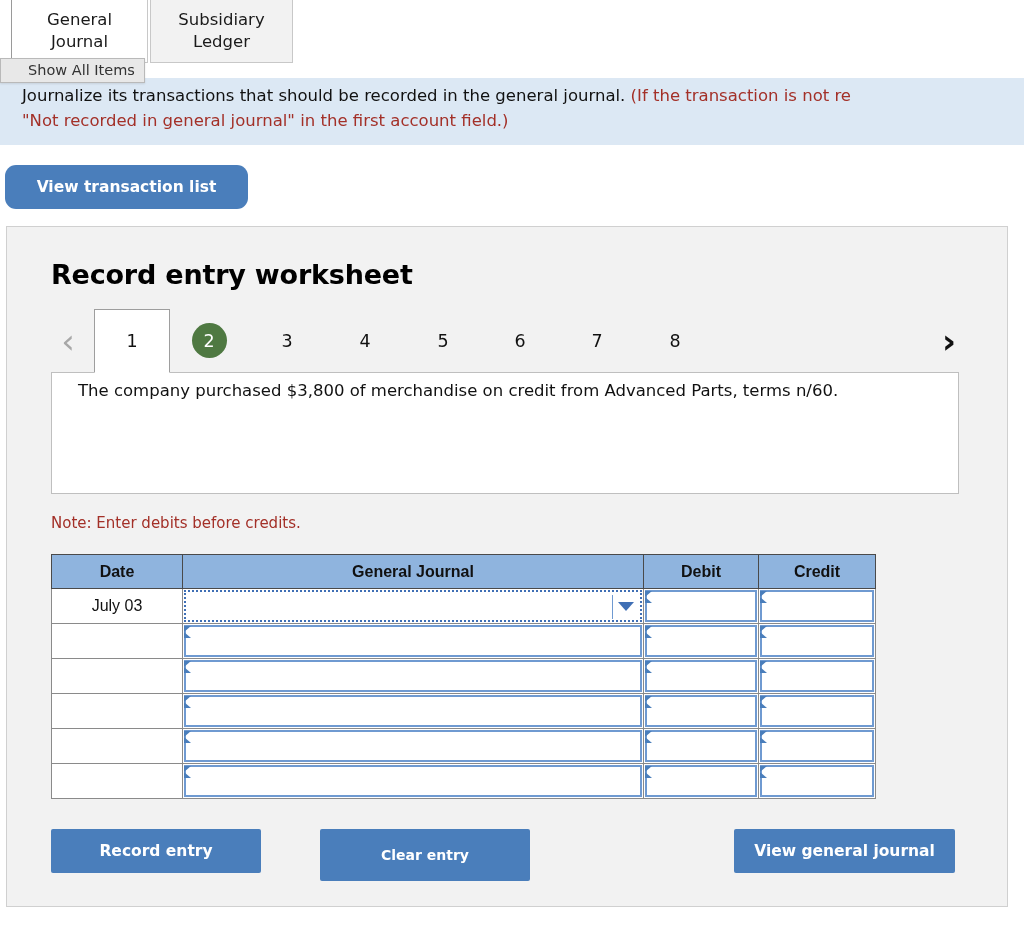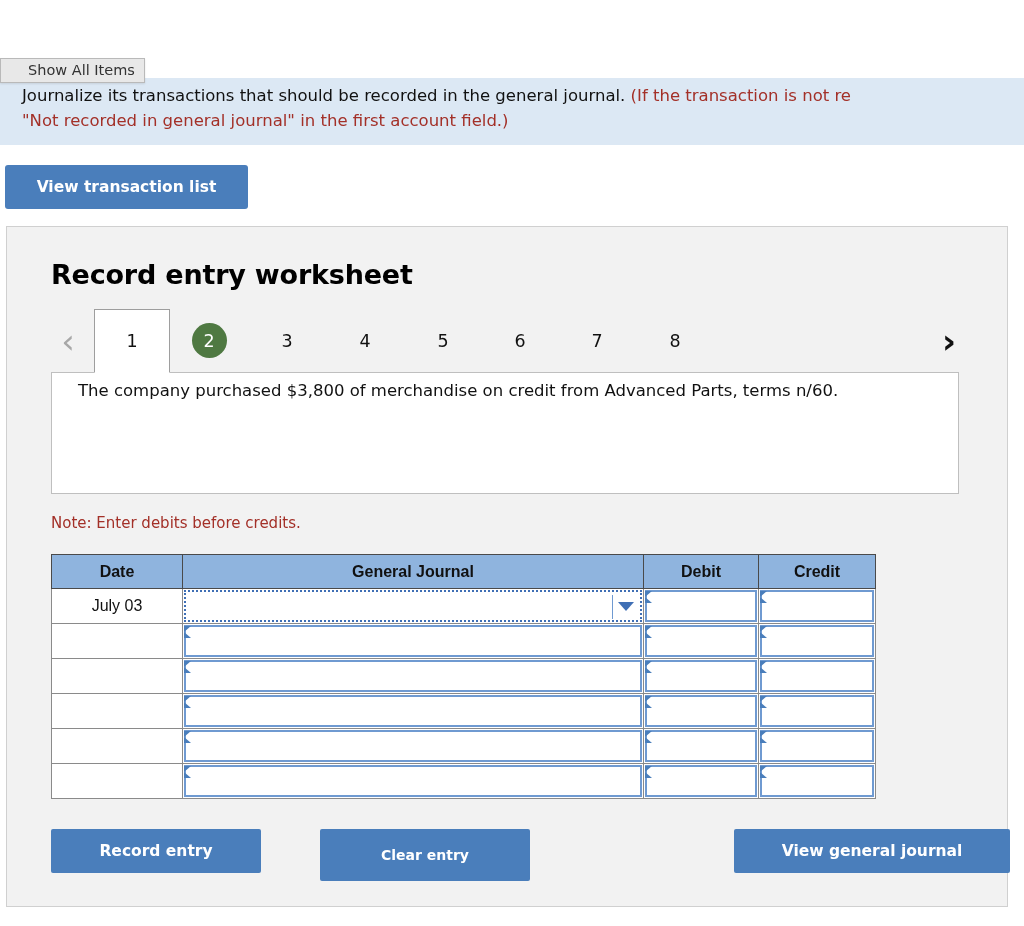--- a/index.html
+++ b/index.html
@@ -60,21 +60,21 @@
     white-space: nowrap;
     overflow: hidden;
   }
   .banner .red { color: #a33028; }
 
   
   .btn {
     background: #4a7ebb;
     color: #ffffff;
     border: none;
-    border-radius: 3px;
+    border-radius: 11px;
     font-family: "DejaVu Sans", "Liberation Sans", sans-serif;
     font-weight: bold;
     cursor: pointer;
     display: flex; align-items: center; justify-content: center;
     text-align: center;
   }
   #view-transaction-list {
     position: absolute; left: 5px; top: 165px;
     width: 243px; height: 44px;
     font-size: 15.5px;
@@ -211,27 +211,37 @@
     position: absolute; right: 6px; top: 10px;
     width: 0; height: 0;
     border-left: 8px solid transparent;
     border-right: 8px solid transparent;
     border-top: 9px solid #3f6fb5;
   }
 
   
   #record-entry       { position: absolute; left: 44px;  top: 602px; width: 210px; height: 44px; font-size: 15.5px; border-radius: 2px; }
   #clear-entry        { position: absolute; left: 313px; top: 602px; width: 210px; height: 52px; font-size: 14px; border-radius: 2px; }
-  #view-general-journal { position: absolute; left: 727px; top: 602px; width: 276px; height: 44px; font-size: 15.5px; border-radius: 2px; }
+  #view-general-journal { position: absolute; left: 727px; top: 602px; width: 221px; height: 44px; font-size: 15.5px; border-radius: 2px; }
 </style>
 </head>
 <body>
 
 <div id="root">
 
+  <div class="tabbar">
+    <div class="tab active" id="tab-general">
+      <span class="tab-label">General
+Journal</span>
+    </div>
+    <div class="tab inactive" id="tab-subsidiary">
+      <span class="tab-label">Subsidiary
+Ledger</span>
+    </div>
+  </div>
 
   <div class="tooltip">Show All Items</div>
 
   <div class="banner">
     <div><span>Journalize its transactions that should be recorded in the general journal. </span><span class="red">(If the transaction is not re</span></div>
     <div class="red">"Not recorded in general journal" in the first account field.)</div>
   </div>
 
   <button class="btn" id="view-transaction-list">View transaction list</button>
 

